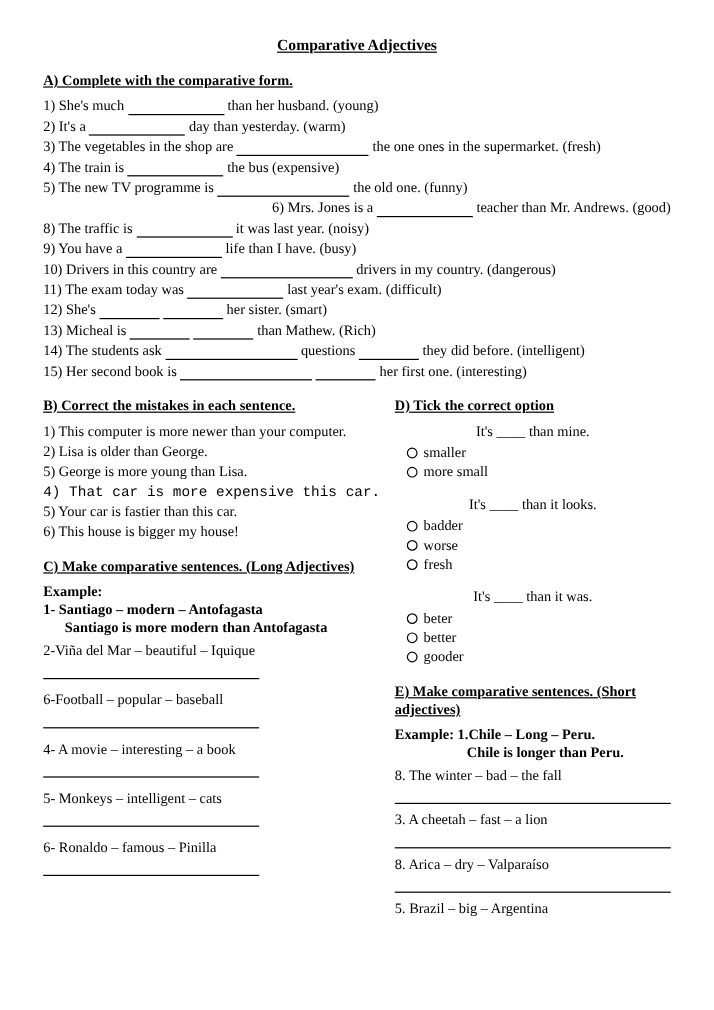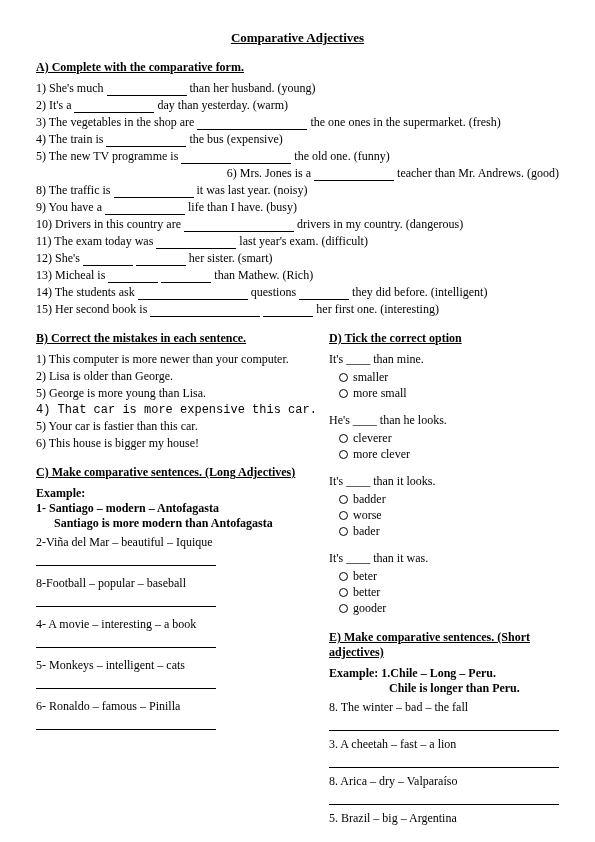--- a/index.html
+++ b/index.html
@@ -30,21 +30,21 @@
       display: inline-block;
       border-bottom: 1px solid #000;
       min-width: 70px;
       height: 12px;
       vertical-align: bottom;
     }
     .two-col { display: flex; gap: 10px; }
     .col-left { flex: 1; }
     .col-right { flex: 0 0 230px; }
     .tick-group { margin-bottom: 12px; }
-    .tick-sentence { margin-bottom: 3px; }
+    .tick-sentence { margin-bottom: 3px; text-align: center; }
     .tick-option { display: flex; align-items: center; gap: 5px; margin-bottom: 1px; padding-left: 10px; }
     .radio-circle {
       display: inline-block;
       width: 9px;
       height: 9px;
       border-radius: 50%;
       border: 1px solid #000;
       flex-shrink: 0;
     }
     .long-adj-item { margin-bottom: 10px; }
@@ -111,21 +111,21 @@
       <div>
         <div style="margin-bottom:4px;">
           <span class="example-bold">Example:</span>
           <br>
           <span class="example-bold">1- Santiago – modern – Antofagasta</span>
           <br>
           <span class="example-bold indent" style="display:block;">Santiago is more modern than Antofagasta</span>
         </div>
         <div>
             <div class="long-adj-item"><span>2-Viña del Mar – beautiful – Iquique</span><div class="underline-line"></div></div>
-            <div class="long-adj-item"><span>8-Football – popular – baseball</span><div class="underline-line"></div></div>
+            <div class="long-adj-item"><span>6-Football – popular – baseball</span><div class="underline-line"></div></div>
             <div class="long-adj-item"><span>4- A movie – interesting – a book</span><div class="underline-line"></div></div>
             <div class="long-adj-item"><span>5- Monkeys – intelligent – cats</span><div class="underline-line"></div></div>
             <div class="long-adj-item"><span>6- Ronaldo – famous – Pinilla</span><div class="underline-line"></div></div>
           </div>
       </div>
     </div>
   </div>
 
   <div class="col-right">
 
@@ -137,43 +137,32 @@
             <div class="tick-option">
       <span class="radio-circle"></span>
       <span>smaller</span>
     </div>
             <div class="tick-option">
       <span class="radio-circle"></span>
       <span>more small</span>
     </div>
           </div>
           <div class="tick-group">
-            <div class="tick-sentence">He's ____ than he looks.</div>
-            <div class="tick-option">
-      <span class="radio-circle"></span>
-      <span>cleverer</span>
-    </div>
-            <div class="tick-option">
-      <span class="radio-circle"></span>
-      <span>more clever</span>
-    </div>
-          </div>
-          <div class="tick-group">
             <div class="tick-sentence">It's ____ than it looks.</div>
             <div class="tick-option">
       <span class="radio-circle"></span>
       <span>badder</span>
     </div>
             <div class="tick-option">
       <span class="radio-circle"></span>
       <span>worse</span>
     </div>
             <div class="tick-option">
       <span class="radio-circle"></span>
-      <span>bader</span>
+      <span>fresh</span>
     </div>
           </div>
           <div class="tick-group">
             <div class="tick-sentence">It's ____ than it was.</div>
             <div class="tick-option">
       <span class="radio-circle"></span>
       <span>beter</span>
     </div>
             <div class="tick-option">
       <span class="radio-circle"></span>

